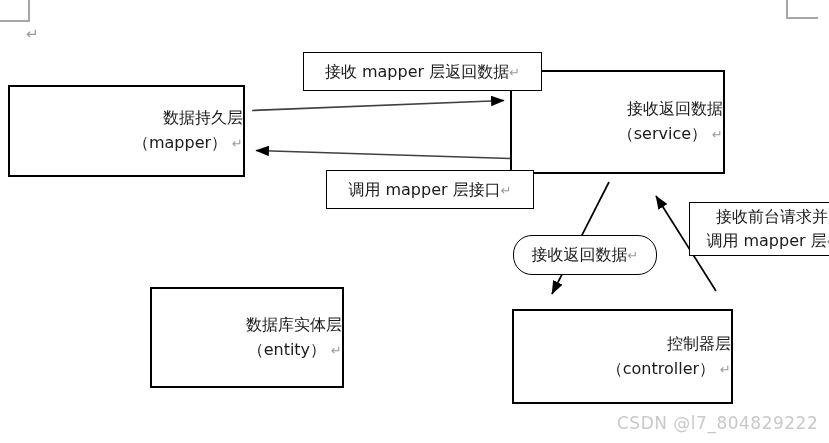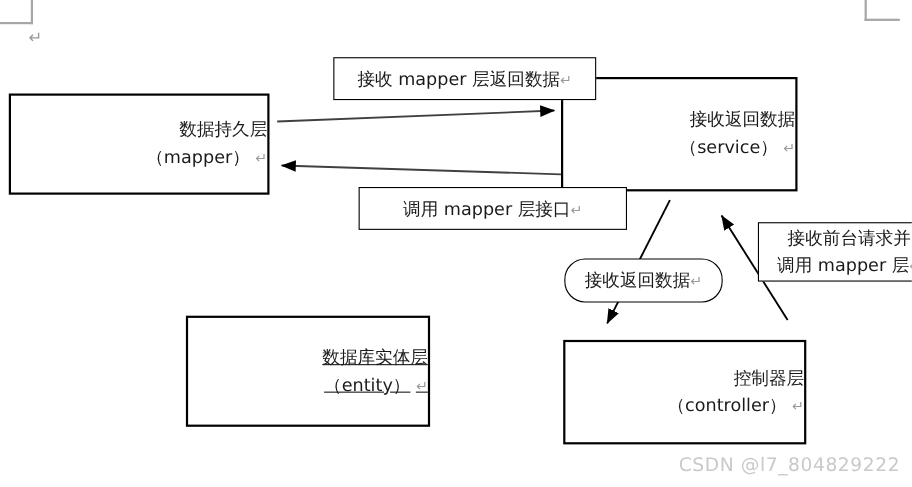--- a/index.html
+++ b/index.html
@@ -143,35 +143,35 @@
   <div class="node" style="left:8px; top:85px; width:237px; height:92px;">
     <span class="line1">数据持久层</span>
     <span class="line2"><span>（mapper）</span><span class="ret">↵</span></span>
   </div>
 
   <div class="node" style="left:510px; top:70px; width:215px; height:104px;">
     <span class="line1">接收返回数据</span>
     <span class="line2"><span>（service）</span><span class="ret">↵</span></span>
   </div>
 
-  <div class="node" style="left:169px; top:287px; width:222px; height:101px;text-decoration:underline;">
+  <div class="node" style="left:150px; top:287px; width:194px; height:101px;">
     <span class="line1">数据库实体层</span>
     <span class="line2"><span>（entity）</span><span class="ret">↵</span></span>
   </div>
 
   <div class="node" style="left:512px; top:309px; width:221px; height:95px;">
     <span class="line1">控制器层</span>
     <span class="line2"><span>（controller）</span><span class="ret">↵</span></span>
   </div>
 
   <div class="label-box" style="left:258px; top:52px; width:239px; height:39px;">
     <span class="row"><span>接收 mapper 层返回数据</span><span class="ret">↵</span></span>
   </div>
 
-  <div class="label-box" style="left:281px; top:170px; width:244px; height:39px;">
+  <div class="label-box" style="left:281px; top:170px; width:208px; height:39px;">
     <span class="row"><span>调用 mapper 层接口</span><span class="ret">↵</span></span>
   </div>
 
   <div class="label-box" style="left:468px; top:235px; width:144px; height:40px;border-radius:19px;">
     <span class="row"><span>接收返回数据</span><span class="ret">↵</span></span>
   </div>
 
   <div class="label-box" style="left:644px; top:202px; width:166px; height:54px;">
     <span class="row">接收前台请求并</span>
     <span class="row"><span>调用 mapper 层</span><span class="ret">↵</span></span>

